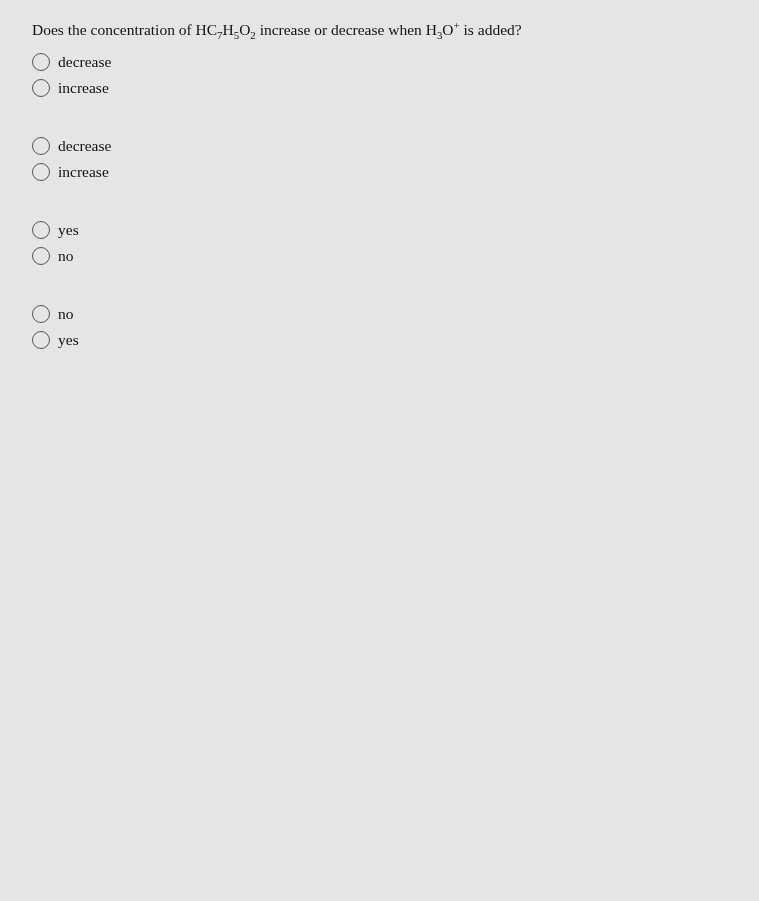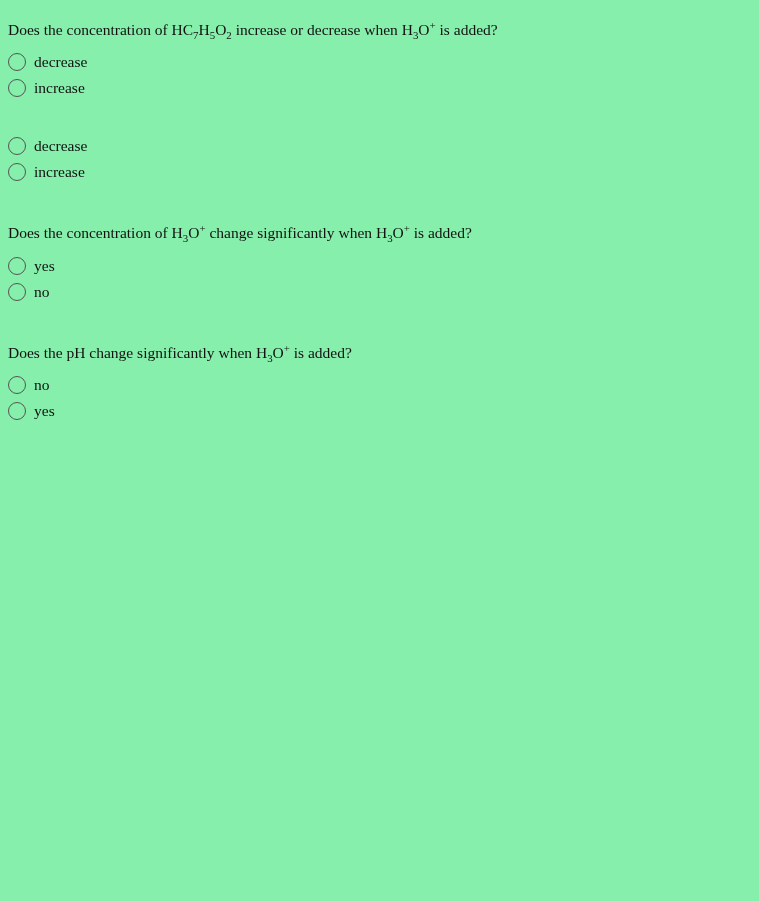--- a/index.html
+++ b/index.html
@@ -12,24 +12,24 @@
       background-color: #d0d0d0;
       font-family: Georgia, 'Times New Roman', serif;
       width: 759px;
       min-height: 901px;
       display: flex;
       justify-content: center;
       align-items: flex-start;
     }
 
     .page-container {
-      background-color: #86efac;
+      background-color: #e5e5e5;
       width: 100%;
       min-height: 901px;
-      padding: 18px 20px 30px 8px;
+      padding: 18px 20px 30px 32px;
     }
 
     .question-block {
       margin-bottom: 40px;
     }
 
     .question-text {
       font-size: 15.5px;
       color: #111;
       line-height: 1.4;
@@ -89,32 +89,30 @@
       <label class="option-row">
         <span class="radio-circle"></span>
         <span class="option-label">decrease</span>
       </label>
       <label class="option-row">
         <span class="radio-circle"></span>
         <span class="option-label">increase</span>
       </label>
     </div>
     <div class="question-block">
-      <div class="question-text">Does the concentration of H<sub>3</sub>O<sup>+</sup> change significantly when H<sub>3</sub>O<sup>+</sup> is added?</div>
       <label class="option-row">
         <span class="radio-circle"></span>
         <span class="option-label">yes</span>
       </label>
       <label class="option-row">
         <span class="radio-circle"></span>
         <span class="option-label">no</span>
       </label>
     </div>
     <div class="question-block">
-      <div class="question-text">Does the pH change significantly when H<sub>3</sub>O<sup>+</sup> is added?</div>
       <label class="option-row">
         <span class="radio-circle"></span>
         <span class="option-label">no</span>
       </label>
       <label class="option-row">
         <span class="radio-circle"></span>
         <span class="option-label">yes</span>
       </label>
     </div>
   </div>

